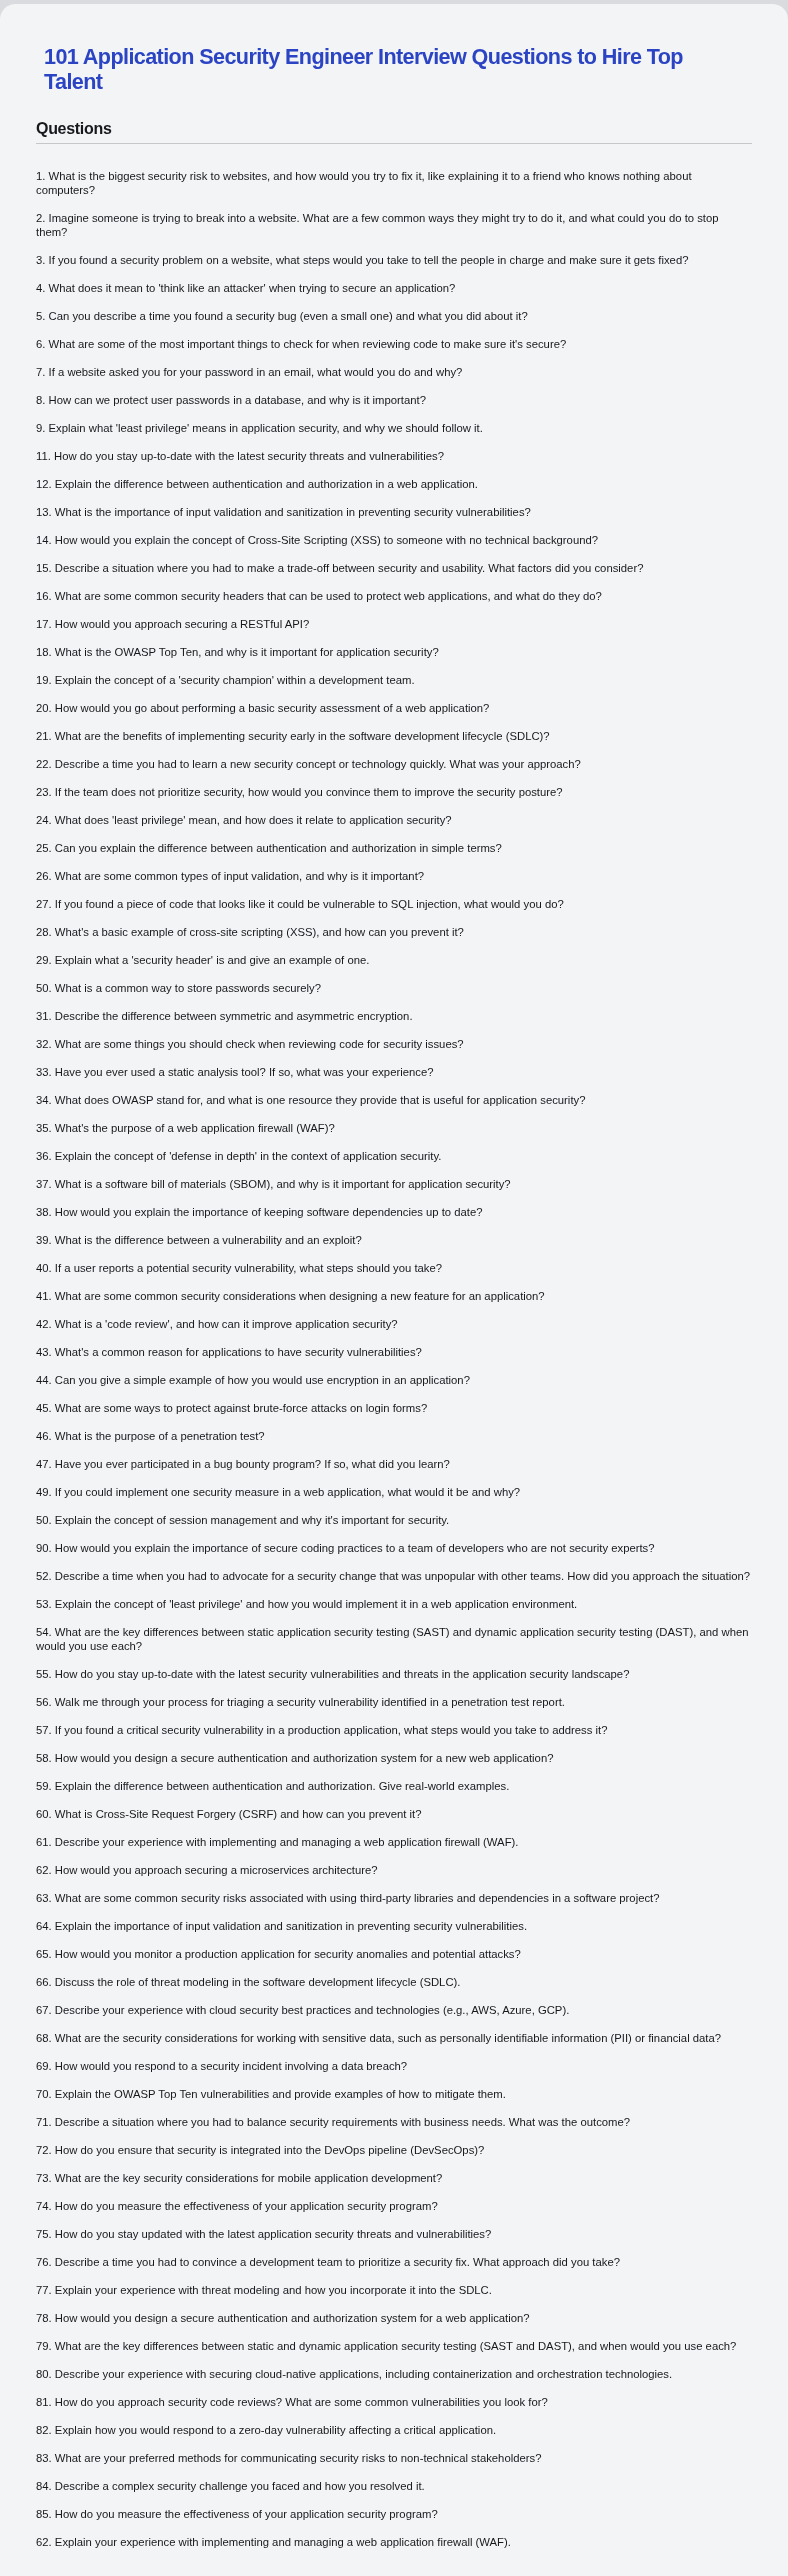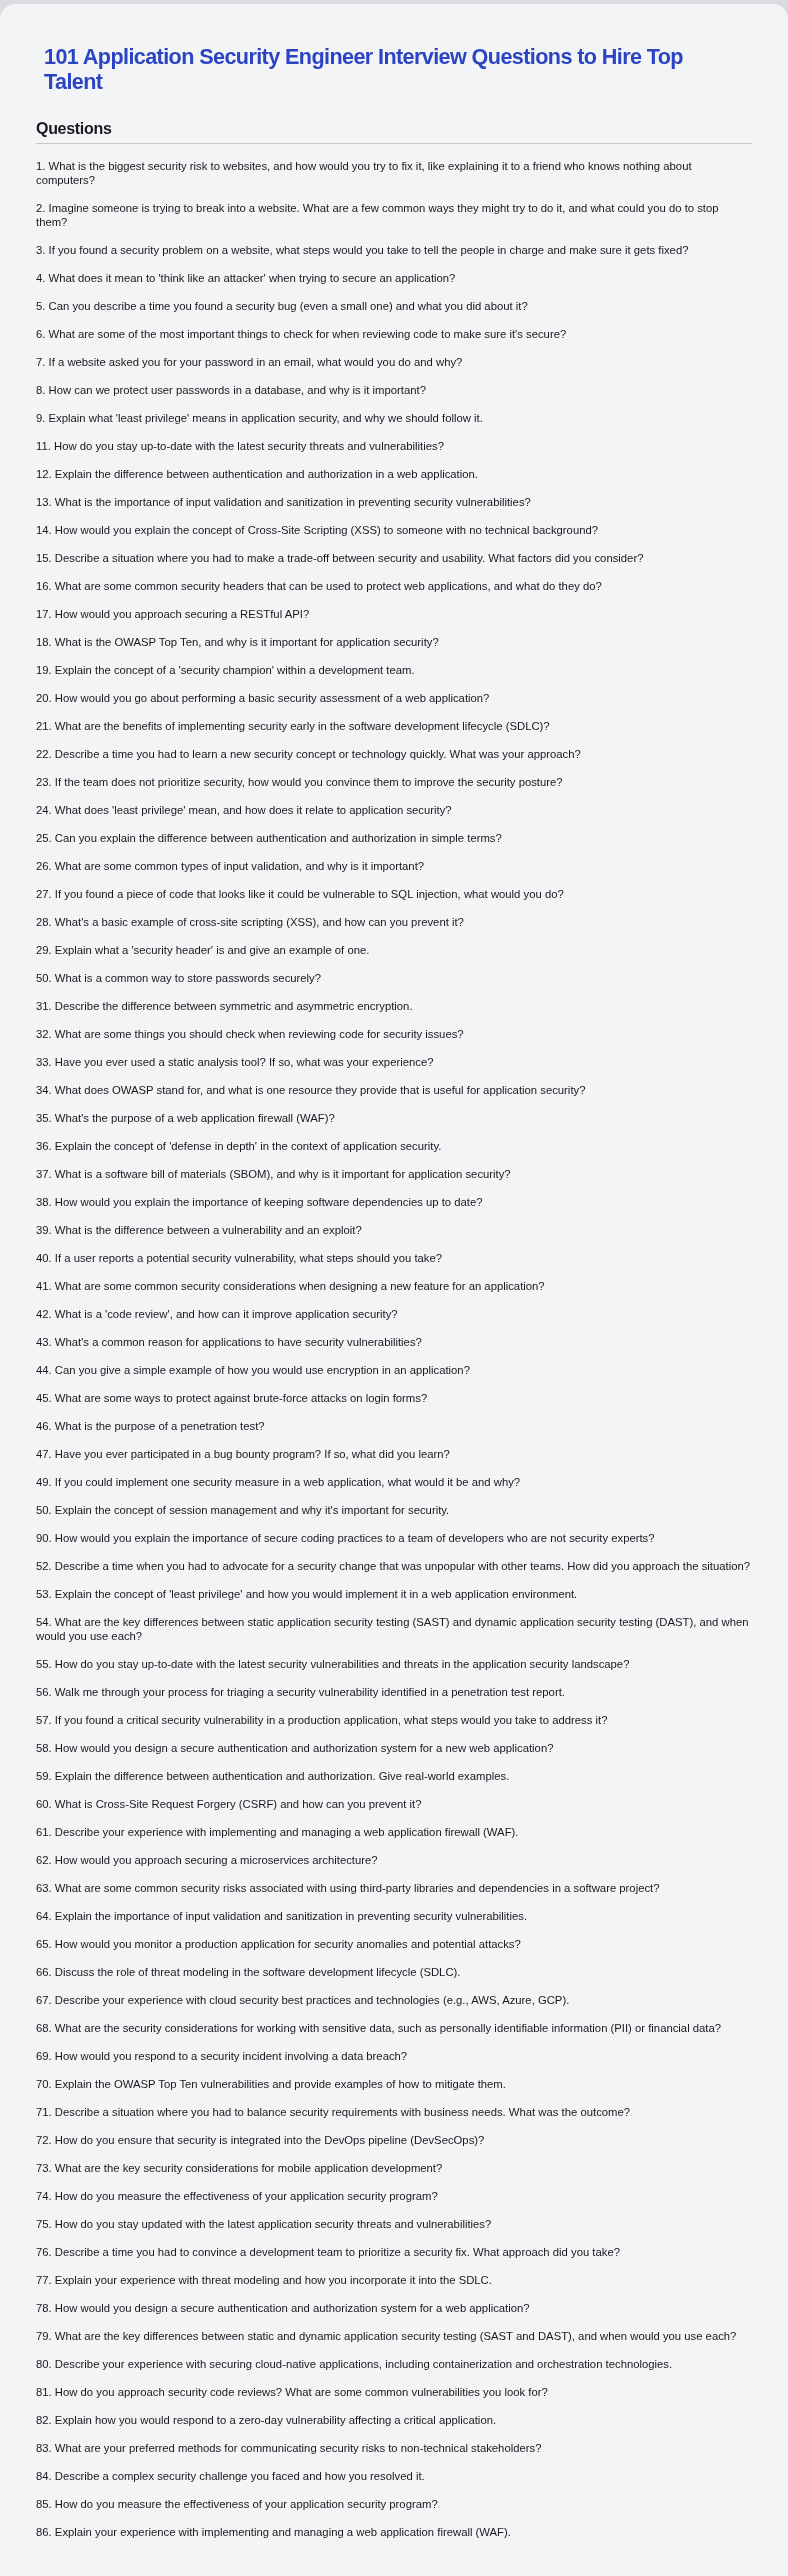--- a/index.html
+++ b/index.html
@@ -36,21 +36,21 @@
     letter-spacing: -0.3px;
     font-weight: 700;
     color: #17191c;
   }
   .divider {
     margin: 4.1px 0 0 0;
     border: none;
     border-top: 1px solid #c6c7ca;
   }
   .questions {
-    margin-top: 15px;
+    margin-top: 25px;
   }
   .question {
     margin: 0 0 14px 0;
     max-width: 721px;
     font-size: 11.3px;
     line-height: 14px;
     color: #17191c;
   }
 </style>
 </head>
@@ -142,18 +142,18 @@
         <p class="question">76. Describe a time you had to convince a development team to prioritize a security fix. What approach did you take?</p>
         <p class="question">77. Explain your experience with threat modeling and how you incorporate it into the SDLC.</p>
         <p class="question">78. How would you design a secure authentication and authorization system for a web application?</p>
         <p class="question">79. What are the key differences between static and dynamic application security testing (SAST and DAST), and when would you use each?</p>
         <p class="question">80. Describe your experience with securing cloud-native applications, including containerization and orchestration technologies.</p>
         <p class="question">81. How do you approach security code reviews? What are some common vulnerabilities you look for?</p>
         <p class="question">82. Explain how you would respond to a zero-day vulnerability affecting a critical application.</p>
         <p class="question">83. What are your preferred methods for communicating security risks to non-technical stakeholders?</p>
         <p class="question">84. Describe a complex security challenge you faced and how you resolved it.</p>
         <p class="question">85. How do you measure the effectiveness of your application security program?</p>
-        <p class="question">86. Explain your experience with implementing and managing a web application firewall (WAF).</p>
+        <p class="question">62. Explain your experience with implementing and managing a web application firewall (WAF).</p>
       </section>
 
   </main>
 </div>
 
 
 </body></html>

